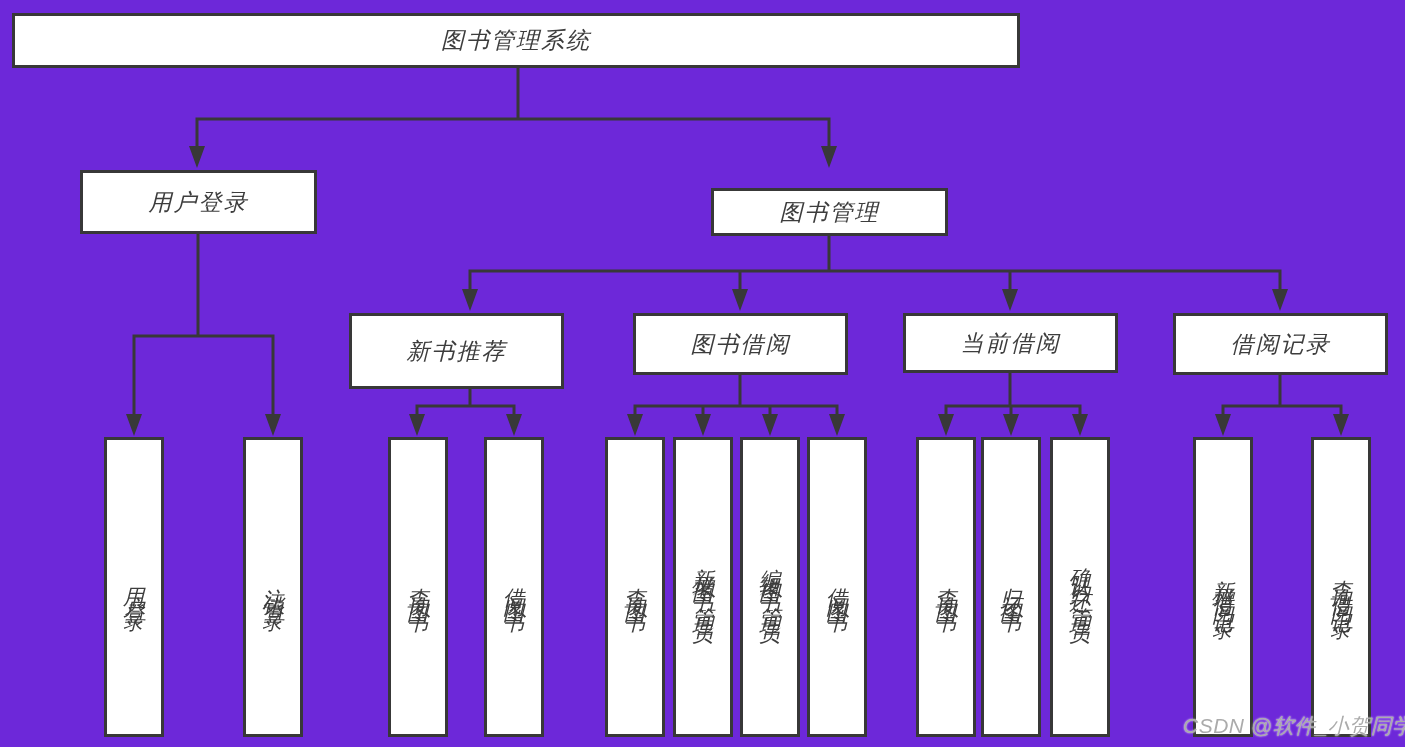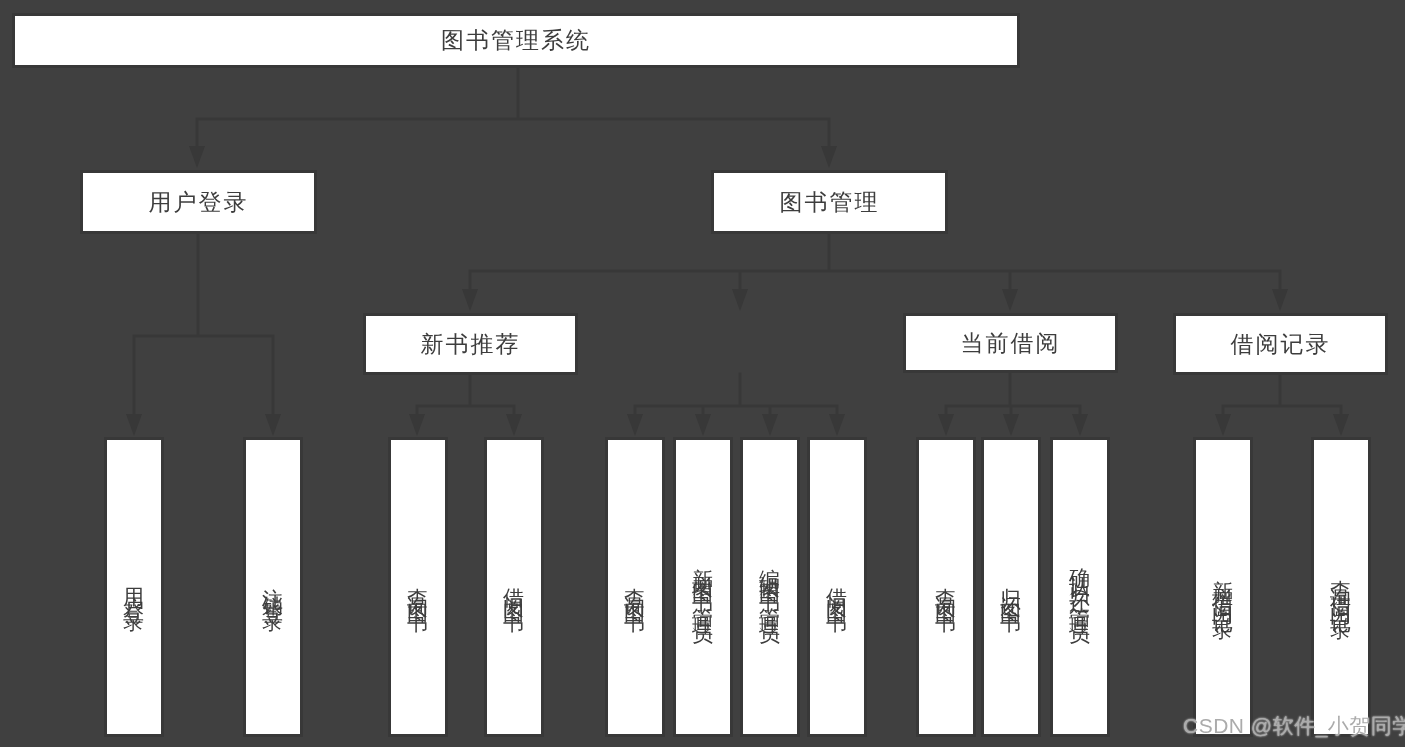--- a/index.html
+++ b/index.html
@@ -1,18 +1,18 @@
 <!DOCTYPE html>
 <html><head>
 <meta charset="utf-8">
 <style>
   html,body{margin:0;padding:0;background:#ffffff;}
   .stage{
-    position:relative;width:1405px;height:747px;background:#404040;overflow:hidden;
-    font-family:"Liberation Sans","DejaVu Sans",sans-serif;color:#3d3d3d;
+    position:relative;width:1405px;height:747px;background:#6d28d9;overflow:hidden;
+    font-family:"Liberation Sans","DejaVu Sans",sans-serif;color:#3d3d3d;font-style:italic;
   }
   .wires{position:absolute;left:0;top:0;z-index:1;}
   .box{
     position:absolute;box-sizing:border-box;background:#ffffff;
     border:3px solid #383838;display:flex;align-items:center;justify-content:center;
     z-index:2;
   }
   .box.h span{
     font-size:23px;letter-spacing:2px;line-height:1;white-space:nowrap;
   }
@@ -55,26 +55,29 @@
       M1215 414 L1231 414 L1223 436 Z  M1333 414 L1349 414 L1341 436 Z"></path>
   </svg>
 
   <div class="box h" style="left:12px;top:13px;width:1008px;height:55px">
     <span>图书管理系统</span>
   </div>
 
   <div class="box h" style="left:80px;top:170px;width:237px;height:64px">
     <span>用户登录</span>
   </div>
-  <div class="box h" style="left:711px;top:170px;width:237px;height:64px">
+  <div class="box h" style="left:711px;top:188px;width:237px;height:48px">
     <span>图书管理</span>
   </div>
 
-  <div class="box h" style="left:363px;top:313px;width:215px;height:62px">
+  <div class="box h" style="left:349px;top:313px;width:215px;height:76px">
     <span>新书推荐</span>
+  </div>
+  <div class="box h" style="left:633px;top:313px;width:215px;height:62px">
+    <span>图书借阅</span>
   </div>
   <div class="box h" style="left:903px;top:313px;width:215px;height:60px">
     <span>当前借阅</span>
   </div>
   <div class="box h" style="left:1173px;top:313px;width:215px;height:62px">
     <span>借阅记录</span>
   </div>
 
   <div class="box v" style="left:104px;top:437px;width:60px;height:300px">
     <span>用户登录</span>

